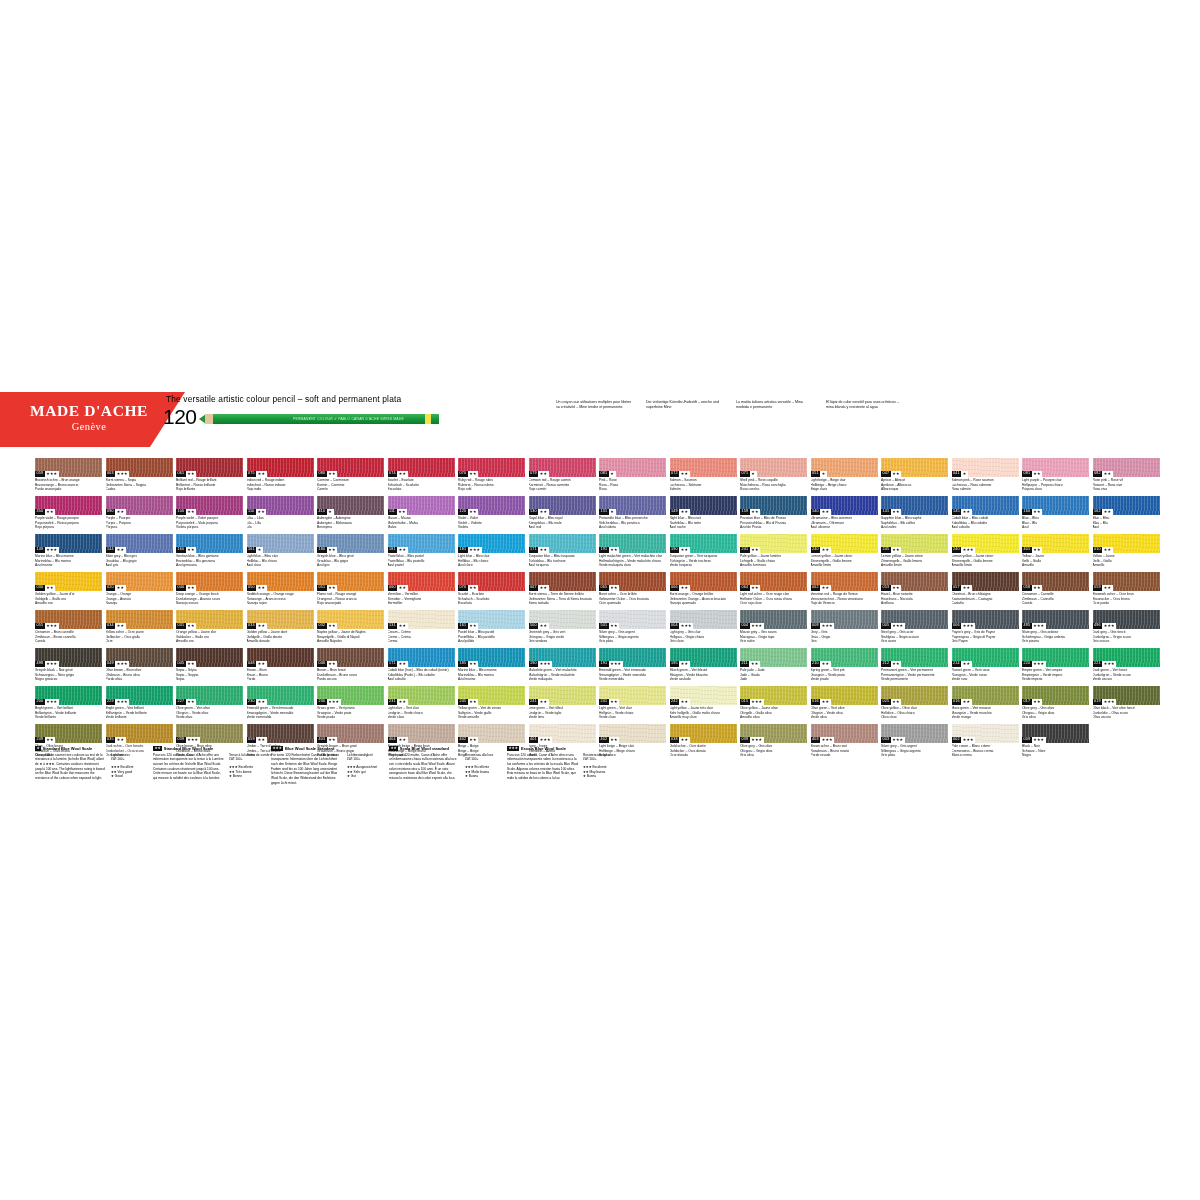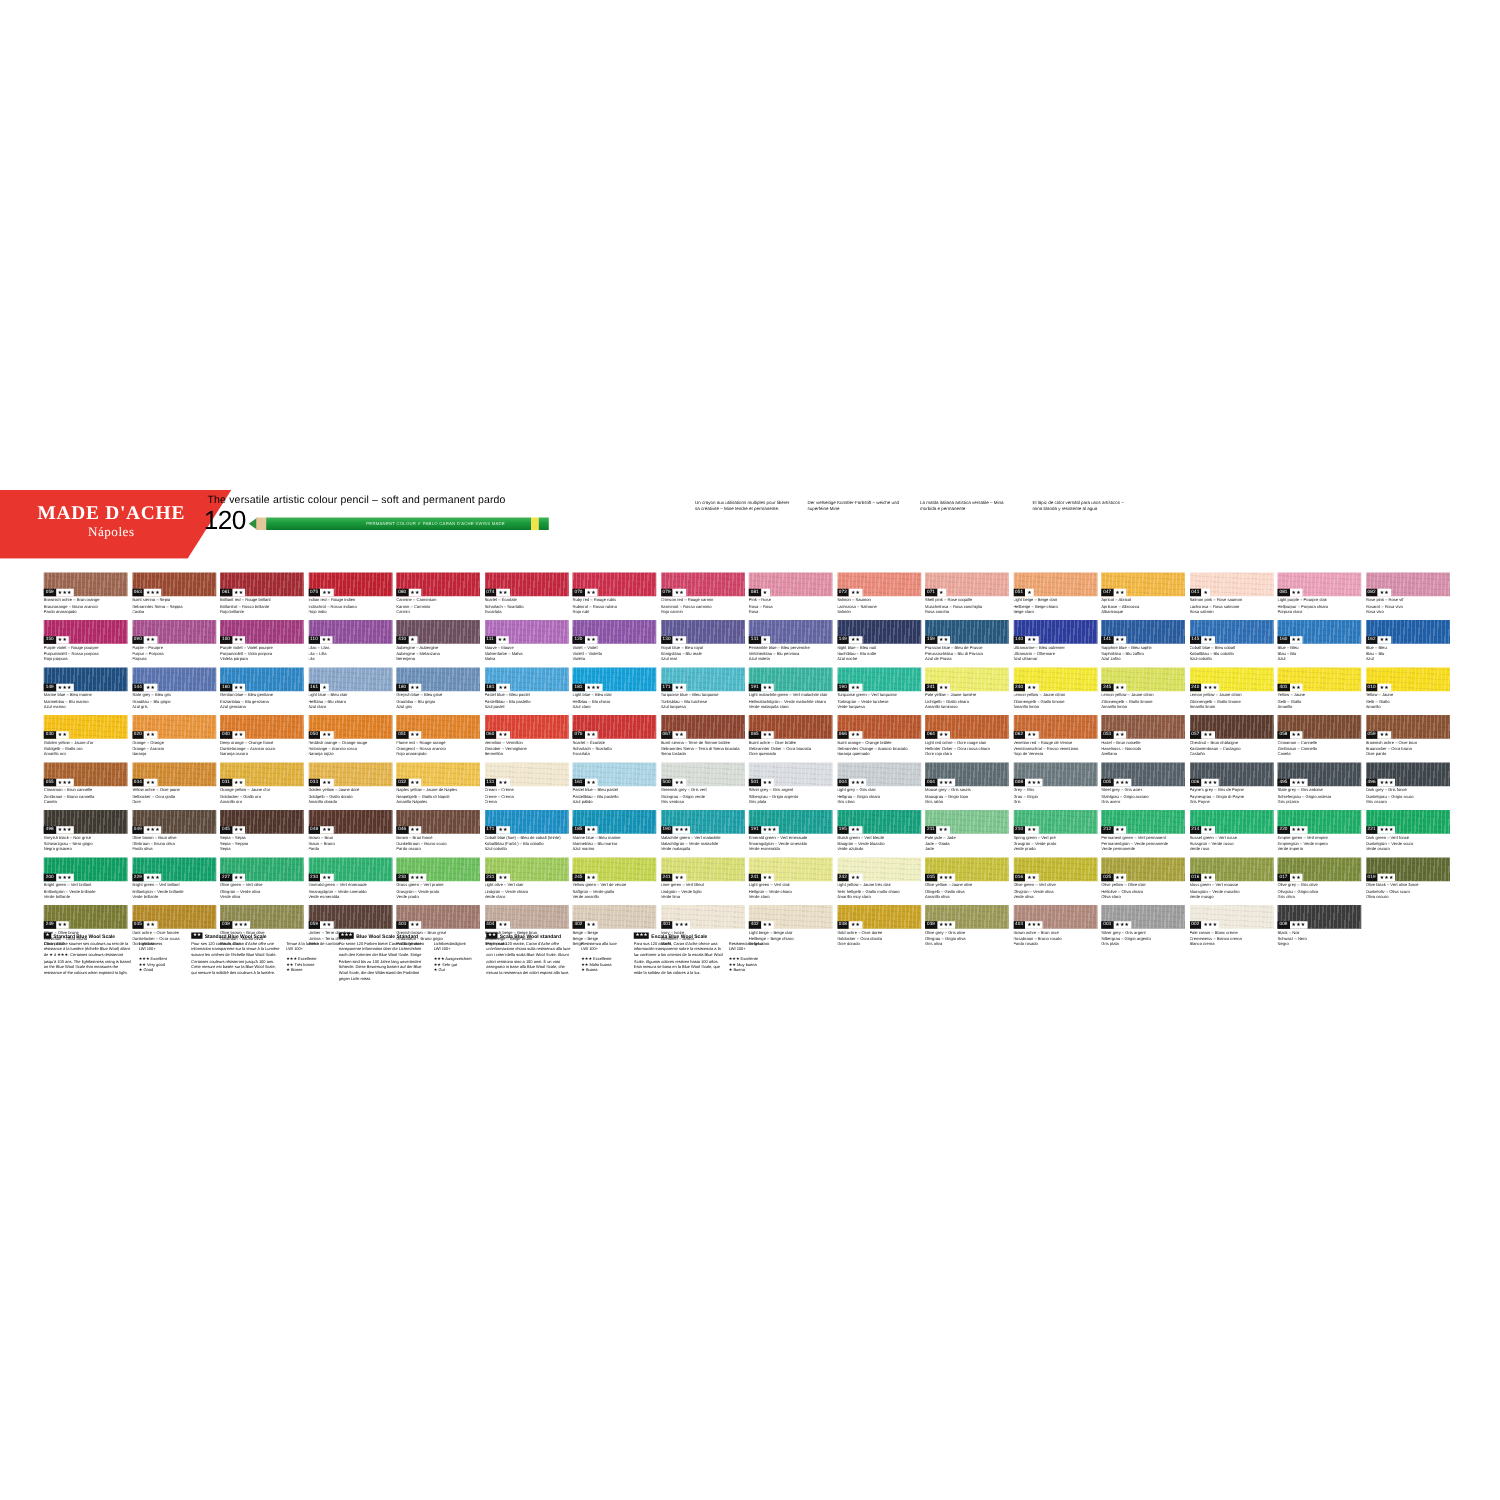--- a/index.html
+++ b/index.html
@@ -58,25 +58,25 @@
 </head>
 <body>
 
 <div id="sheet">
 
   <div id="header">
 
     <div id="logo-banner">
       <div id="logo-text">
         <div id="logo-brand">MADE D'ACHE</div>
-        <div id="logo-sub">Nápoles</div>
+        <div id="logo-sub">Genève</div>
       </div>
     </div>
 
-    <div id="tagline">The versatile artistic colour pencil – soft and permanent pardo</div>
+    <div id="tagline">The versatile artistic colour pencil – soft and permanent plata</div>
     <div id="count">120</div>
 
     <div id="pencil">
       <div class="p-tip"></div>
       <div class="p-wood"></div>
       <div class="p-body">
         <div class="p-print" style="left:80px">PERMANENT COLOUR   ✐   PABLO  CARAN D'ACHE  SWISS MADE</div>
       </div>
       <div class="p-band"></div>
       <div class="p-end"></div>

